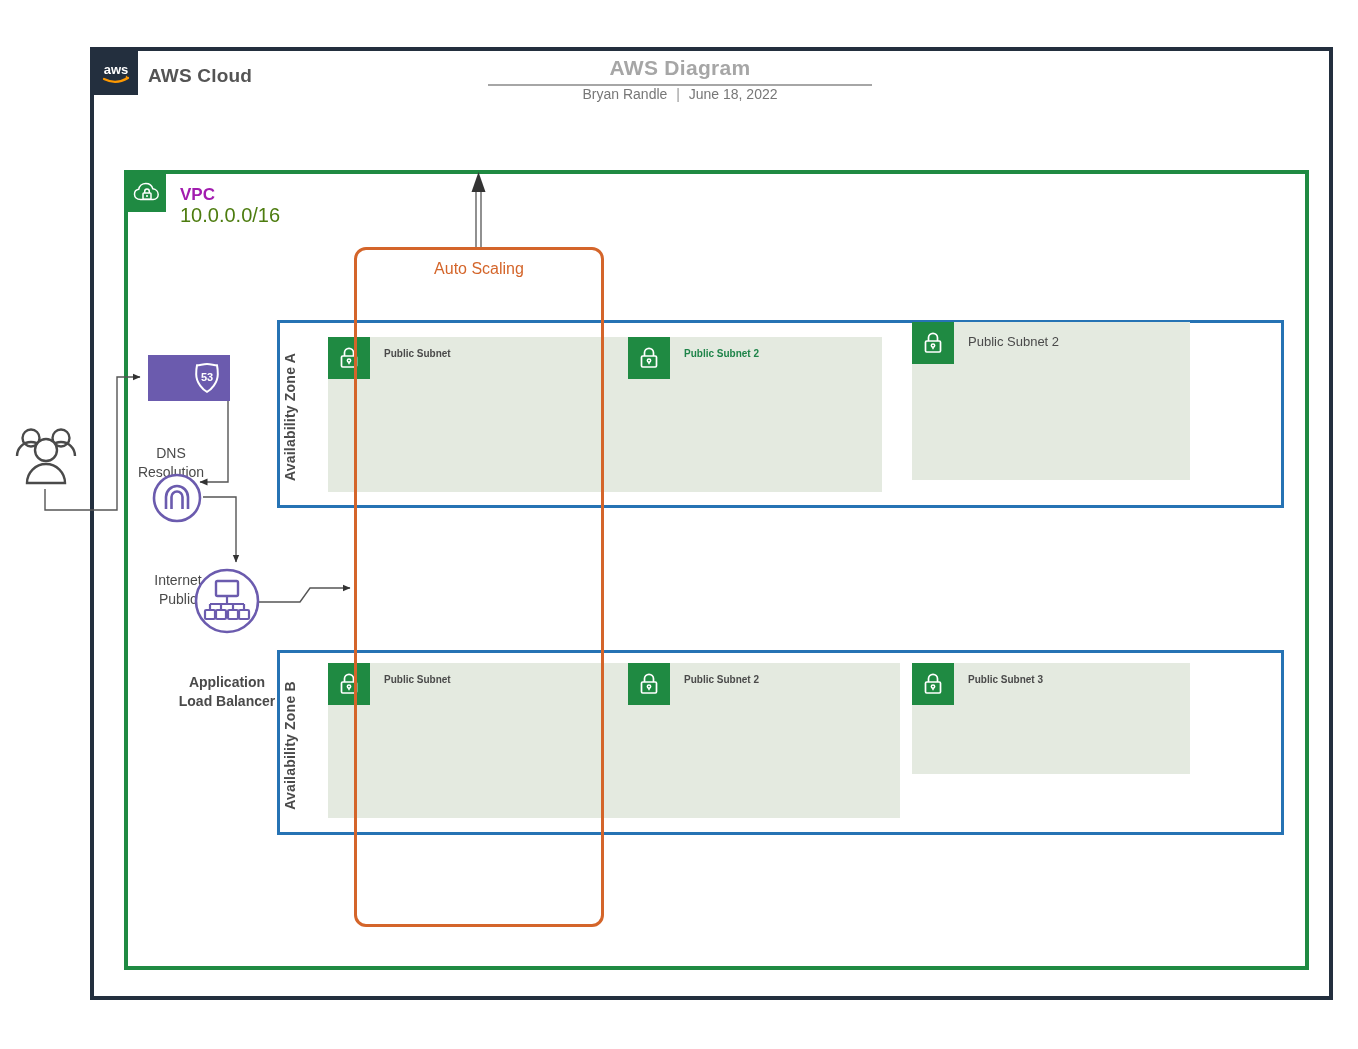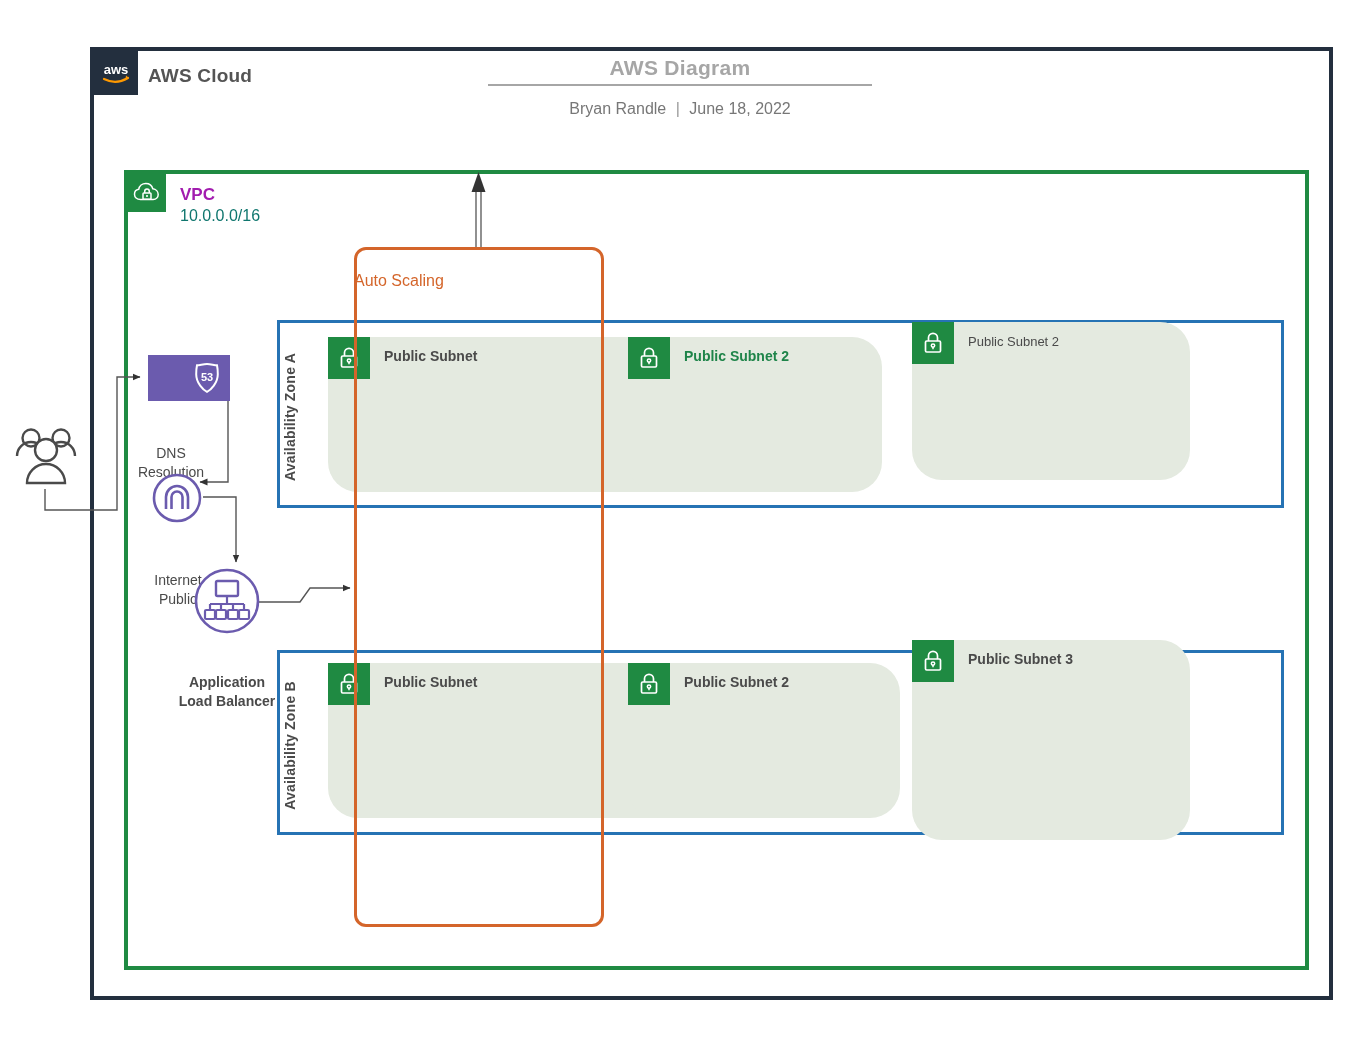--- a/index.html
+++ b/index.html
@@ -66,22 +66,22 @@
     letter-spacing: 0.3px;
     line-height: 26px;
   }
   .title-rule {
     margin-top: 3px;
     height: 2px;
     background: #A6A6A6;
     width: 100%;
   }
   .title-byline {
-    margin-top: 14px;
-    font-size: 16px;
+    margin-top: 0;
+    font-size: 14px;
     color: #777777;
   }
   .title-byline .sep { margin: 0 5px; color: #999; }
 
   
   .vpc-frame {
     position: absolute;
     left: 124px;
     top: 170px;
     width: 1185px;
@@ -106,22 +106,22 @@
     left: 180px;
     top: 184px;
     line-height: 21px;
   }
   .vpc-title {
     font-size: 17px;
     font-weight: bold;
     color: #a21caf;
   }
   .vpc-cidr {
-    font-size: 16px;
-    color: #0f766e;
+    font-size: 20px;
+    color: #4d7c0f;
   }
 
   
   .az {
     position: absolute;
     border: 3px solid #2673B4;
     background: transparent;
     box-sizing: border-box;
   }
   .az-a { left: 277px; top: 320px; width: 1007px; height: 188px; }
@@ -142,38 +142,37 @@
     color: #4A4A4A;
     letter-spacing: 0.2px;
   }
   .az-b .az-label { width: 185px; transform: rotate(-90deg) translateX(-185px); }
 
   
   .subnet {
     position: absolute;
     background: #E4EAE0;
     box-sizing: border-box;
-    border-radius: 30px;
   }
   .subnet-badge {
     position: absolute;
     left: 0;
     top: 0;
     width: 42px;
     height: 42px;
     background: #1F8A42;
     display: flex;
     align-items: center;
     justify-content: center;
   }
   .subnet-title {
     position: absolute;
     left: 56px;
     top: 11px;
-    font-size: 14px;
+    font-size: 10px;
     font-weight: bold;
     color: #4A4A4A;
     white-space: nowrap;
   }
   .subnet-title.green { color: #1E8449; }
   .subnet-title.plain {
     font-weight: normal;
     font-size: 13px;
     color: #4A4A4A;
     top: 12px;
@@ -187,23 +186,23 @@
     width: 250px;
     height: 680px;
     border: 3px solid #D4652A;
     border-radius: 12px;
     background: transparent;
     box-sizing: border-box;
   }
   .autoscaling-label {
     position: absolute;
     left: 354px;
-    top: 272px;
+    top: 260px;
     width: 250px;
-    text-align: left;
+    text-align: center;
     font-size: 16px;
     color: #D4652A;
   }
 
   
   .node-label {
     position: absolute;
     text-align: center;
     font-size: 14px;
     color: #4A4A4A;
@@ -338,21 +337,21 @@
       <svg width="26" height="26" viewBox="0 0 26 26">
         <rect x="5.5" y="11" width="15" height="11" rx="1.2" fill="none" stroke="#ffffff" stroke-width="1.7"></rect>
         <path d="M8.5 11 V7.8 a4.5 4.5 0 0 1 9 0 V11" fill="none" stroke="#ffffff" stroke-width="1.7"></path>
         <circle cx="13" cy="15.6" r="1.7" fill="none" stroke="#ffffff" stroke-width="1.5"></circle>
         <line x1="13" y1="16.6" x2="13" y2="19.2" stroke="#ffffff" stroke-width="1.5"></line>
       </svg>
     </div>
     <div class="subnet-title">Public Subnet 2</div>
   </div>
 
-  <div class="subnet" style="left:912px; top:640px; width:278px; height:200px;padding-left:17px;">
+  <div class="subnet" style="left:912px; top:663px; width:278px; height:111px;padding-left:17px;">
     <div class="subnet-badge">
       <svg width="26" height="26" viewBox="0 0 26 26">
         <rect x="5.5" y="11" width="15" height="11" rx="1.2" fill="none" stroke="#ffffff" stroke-width="1.7"></rect>
         <path d="M8.5 11 V7.8 a4.5 4.5 0 0 1 9 0 V11" fill="none" stroke="#ffffff" stroke-width="1.7"></path>
         <circle cx="13" cy="15.6" r="1.7" fill="none" stroke="#ffffff" stroke-width="1.5"></circle>
         <line x1="13" y1="16.6" x2="13" y2="19.2" stroke="#ffffff" stroke-width="1.5"></line>
       </svg>
     </div>
     <div class="subnet-title">Public Subnet 3</div>
   </div>

